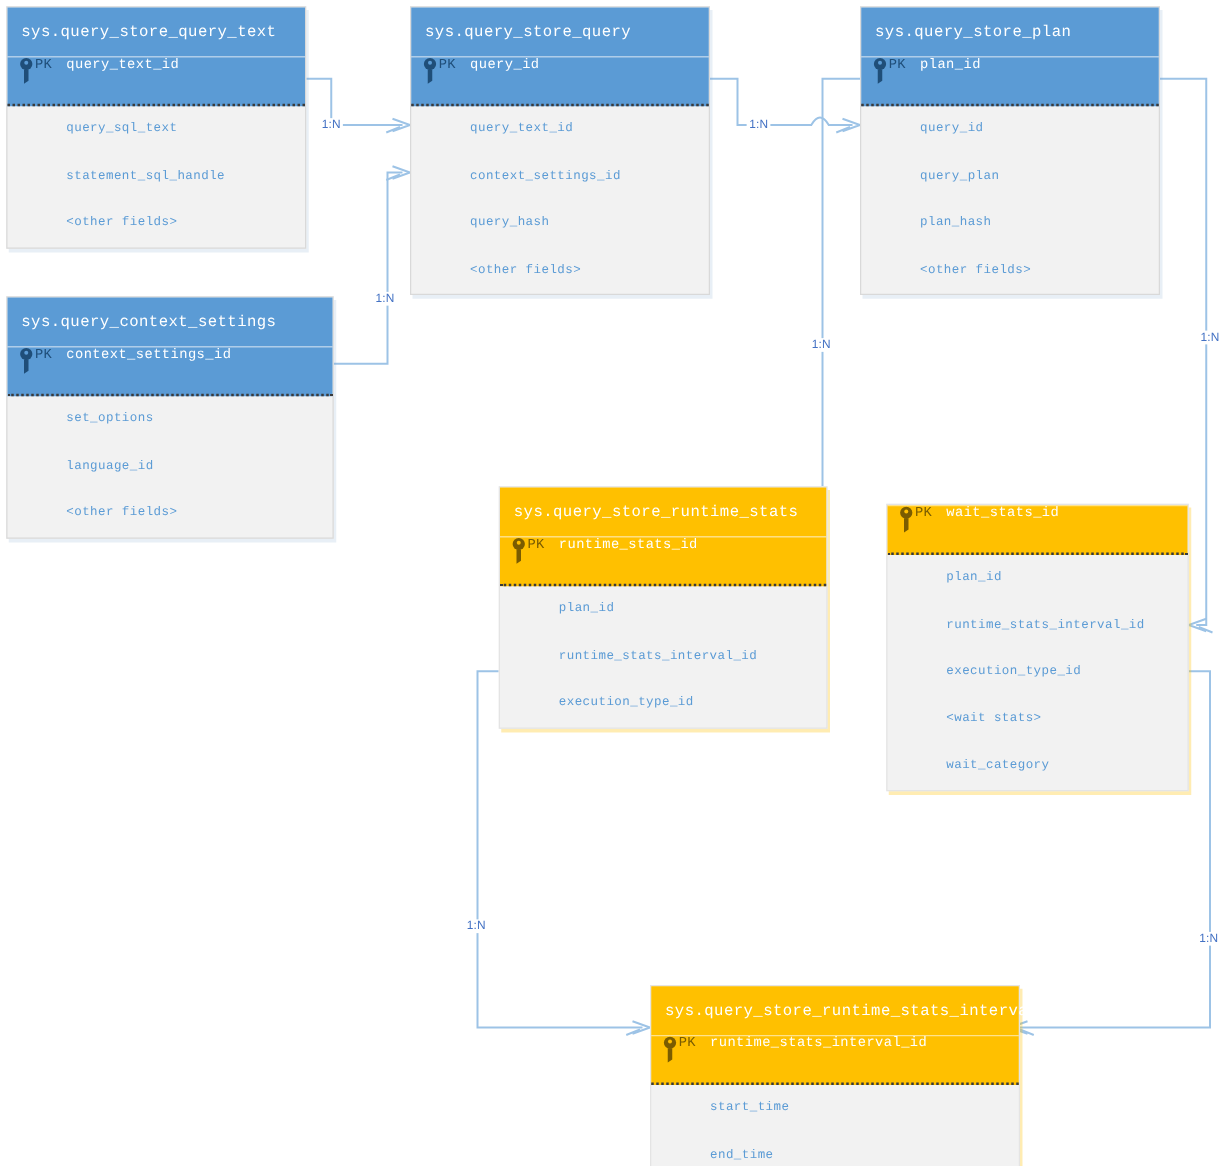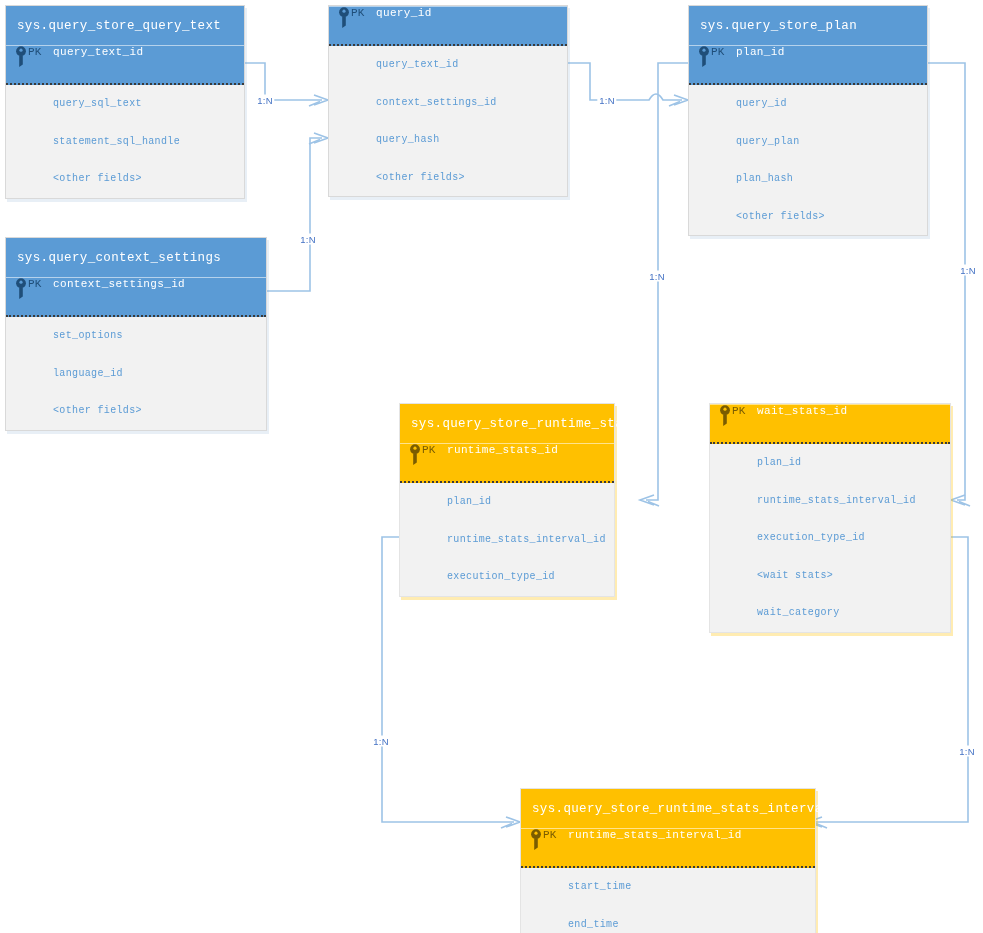--- a/index.html
+++ b/index.html
@@ -92,20 +92,21 @@
         </svg></span>
     <span class="pk-tag">PK</span>
     <span class="pk-name">query_text_id</span>
   </div>
   <div class="frow">query_sql_text</div>
   <div class="frow">statement_sql_handle</div>
   <div class="frow">&lt;other fields&gt;</div>
 </div>
 
 <div class="etable blue" style="left:328px;top:5px;width:240px">
+  <div class="hd">sys.query_store_query</div>
   <div class="pkrow">
     <span class="key-icon"><svg width="12" height="22" viewBox="0 0 12 22">
           <circle cx="6" cy="5.2" r="4.9" fill="currentColor"></circle>
           <circle class="key-hole" cx="6" cy="4.2" r="1.6"></circle>
           <path d="M4.2 9.5 L7.8 9.5 L7.8 18.5 L4.2 21 Z" fill="currentColor"></path>
         </svg></span>
     <span class="pk-tag">PK</span>
     <span class="pk-name">query_id</span>
   </div>
   <div class="frow">query_text_id</div>
@@ -140,21 +141,21 @@
           <path d="M4.2 9.5 L7.8 9.5 L7.8 18.5 L4.2 21 Z" fill="currentColor"></path>
         </svg></span>
     <span class="pk-tag">PK</span>
     <span class="pk-name">context_settings_id</span>
   </div>
   <div class="frow">set_options</div>
   <div class="frow">language_id</div>
   <div class="frow">&lt;other fields&gt;</div>
 </div>
 
-<div class="etable orange" style="left:399px;top:403px;width:216px">
+<div class="etable orange" style="left:399px;top:389px;width:263px">
   <div class="hd">sys.query_store_runtime_stats</div>
   <div class="pkrow">
     <span class="key-icon"><svg width="12" height="22" viewBox="0 0 12 22">
           <circle cx="6" cy="5.2" r="4.9" fill="currentColor"></circle>
           <circle class="key-hole" cx="6" cy="4.2" r="1.6"></circle>
           <path d="M4.2 9.5 L7.8 9.5 L7.8 18.5 L4.2 21 Z" fill="currentColor"></path>
         </svg></span>
     <span class="pk-tag">PK</span>
     <span class="pk-name">runtime_stats_id</span>
   </div>

